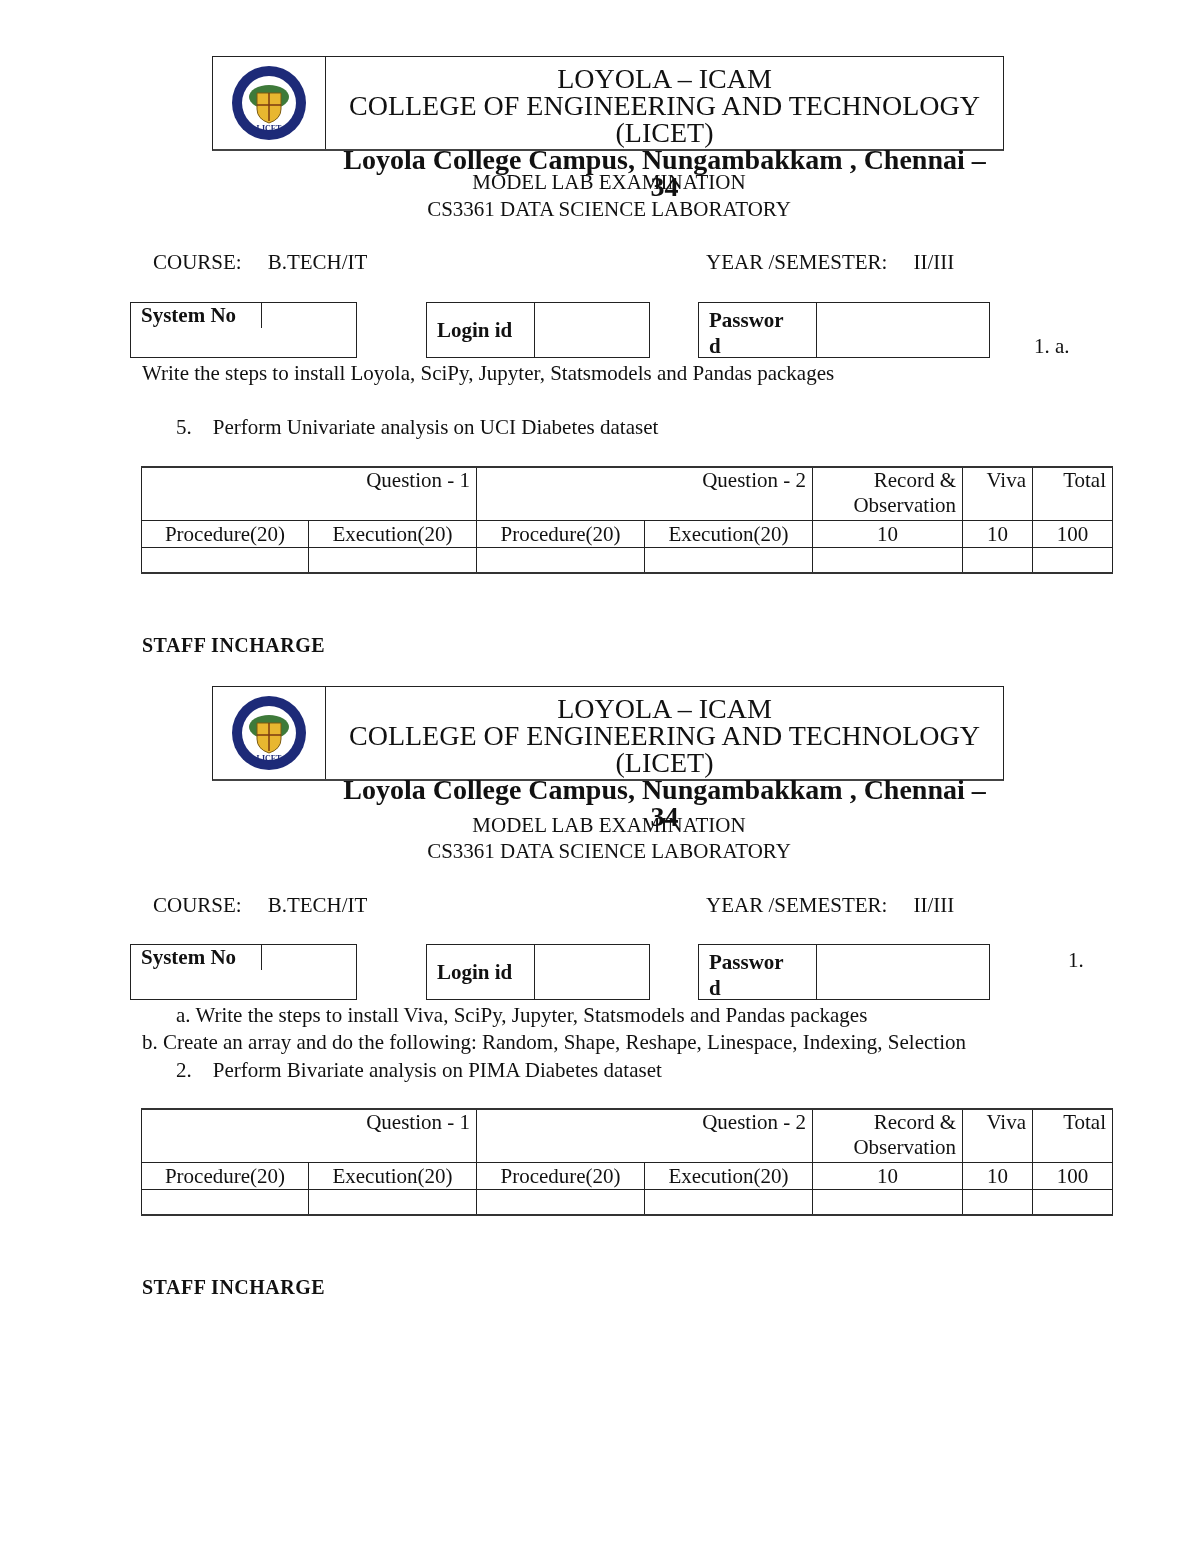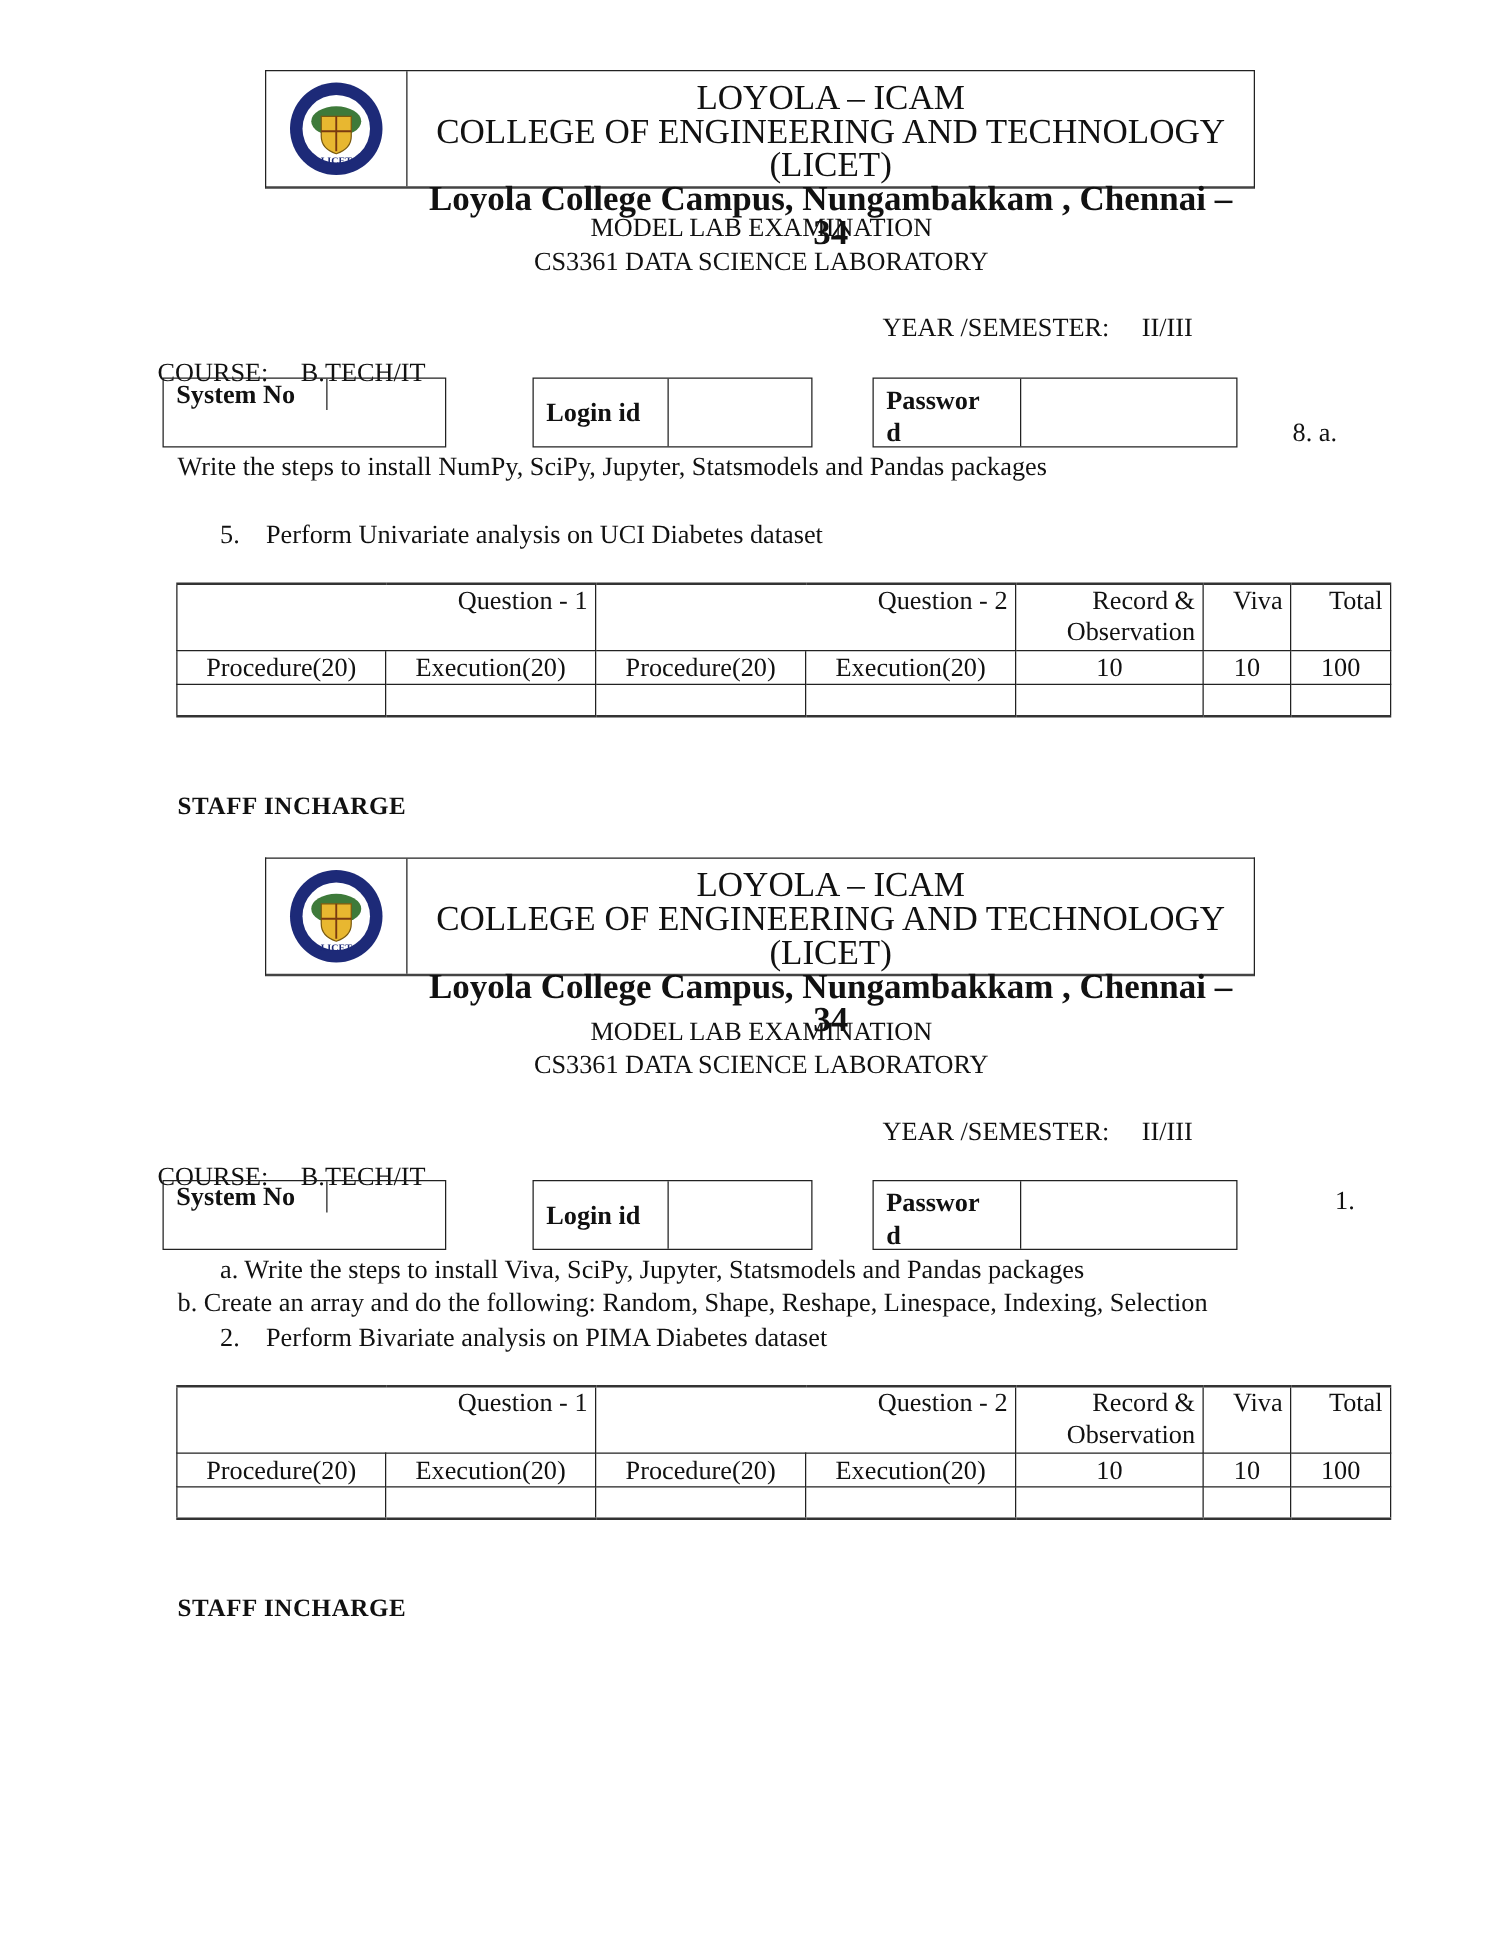--- a/index.html
+++ b/index.html
@@ -24,21 +24,21 @@
     position: absolute; left: 113px; right: 0; top: 0; height: 100%;
     text-align: center; font-size: 28px; line-height: 27px; padding-top: 8px; box-sizing: border-box;
   }
   .title-cell .bold { font-weight: bold; }
 
   .exam-title { position: absolute; left: 0; width: 1218px; text-align: center; font-size: 21px; line-height: 27px; }
   .exam-title.t1 { top: 169px; }
   .exam-title.t2 { top: 196px; }
 
   .course-row { position: absolute; top: 250px; font-size: 21px; font-weight: normal; }
-  .course-row.left { left: 126px; margin-top: 36px; }
+  .course-row.left { left: 153px; }
   .course-row.right { left: 706px; }
   .course-row .val { margin-left: 26px; }
 
   .cred-box { position: absolute; top: 302px; height: 56px; border: 1px solid #222; box-sizing: border-box; display: flex; }
   .cred-box .lbl { font-weight: bold; font-size: 21px; border-right: 1px solid #222; padding-left: 10px; box-sizing: border-box; display: flex; align-items: center; }
   .cred-box .inp { flex: 1; }
   .cred-box.sys { left: 130px; width: 227px; flex-direction: column; }
   .cred-box.sys .lbl { width: 131px; }
   .cred-box.log { left: 426px; width: 224px; }
   .cred-box.log .lbl { width: 108px; }
@@ -111,22 +111,22 @@
     <div class="lbl">Login id</div>
     <div class="inp"></div>
   </div>
   <div class="cred-box pwd">
     <div class="lbl">
       <span><span>Passwor</span><br><span>d</span></span>
     </div>
     <div class="inp"></div>
   </div>
 
-  <div class="qnum" style="left:1034px; top:334px;">8. a.</div>
-  <div class="q-line" style="left:142px; top:361px;">Write the steps to install NumPy, SciPy, Jupyter, Statsmodels and Pandas packages</div>
+  <div class="qnum" style="left:1034px; top:334px;">1. a.</div>
+  <div class="q-line" style="left:142px; top:361px;">Write the steps to install Loyola, SciPy, Jupyter, Statsmodels and Pandas packages</div>
   <div class="q-line" style="left:176px; top:415px; white-space:pre;">5.    Perform Univariate analysis on UCI Diabetes dataset</div>
 
   <table class="marks">
     <colgroup>
       <col style="width:167px">
         <col style="width:168px">
         <col style="width:168px">
         <col style="width:168px">
         <col style="width:150px">
         <col style="width:70px">

